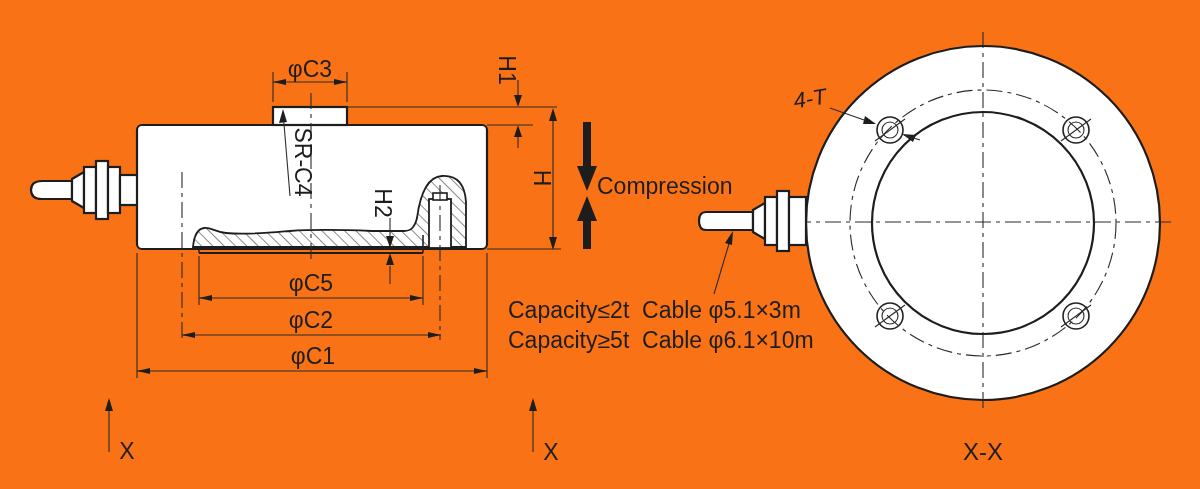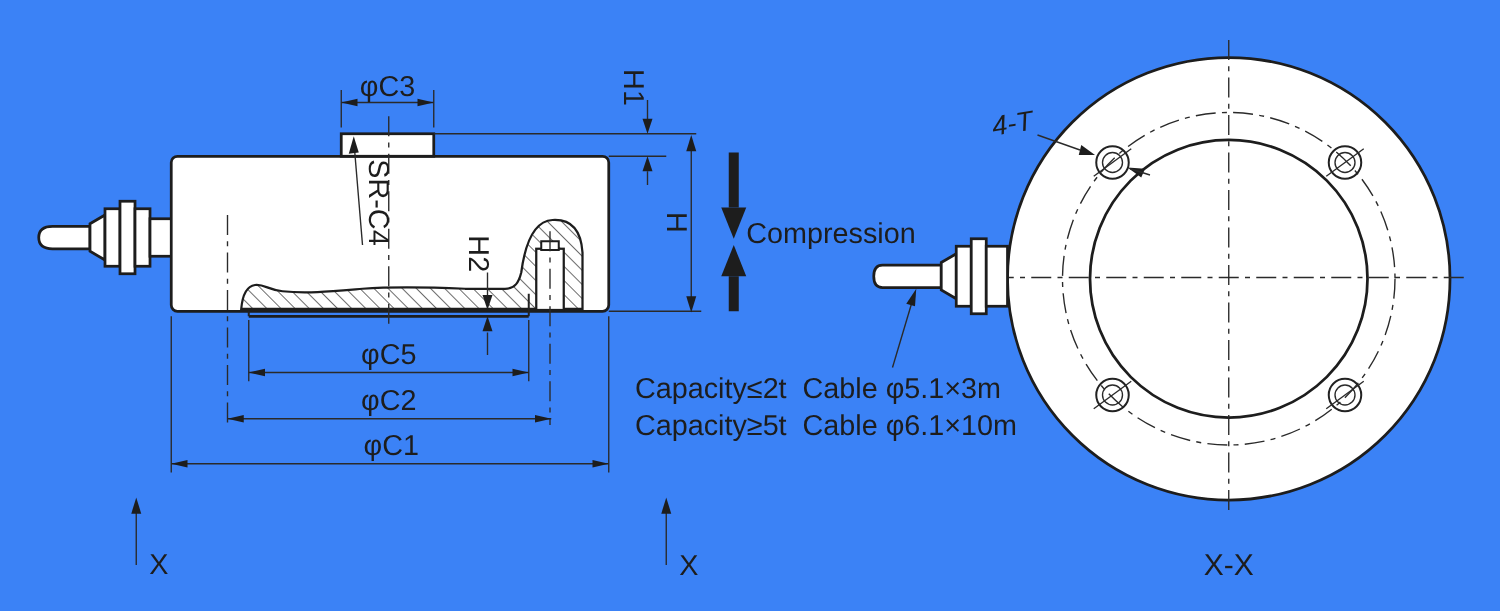--- a/index.html
+++ b/index.html
@@ -1,16 +1,16 @@
 <!DOCTYPE html>
 <html><head>
 <meta charset="utf-8">
 <style>
   html,body{margin:0;padding:0;background:#ffffff;}
-  .canvas{position:relative;width:1200px;height:489px;background:#3b82f6;overflow:hidden;}
+  .canvas{position:relative;width:1200px;height:489px;background:#f97316;overflow:hidden;}
   svg{display:block;}
   svg text{font-family:"Liberation Sans","DejaVu Sans",sans-serif;fill:#1d1d1d;white-space:pre;}
   .t-dim{font-size:23px;}
   .t-note{font-size:23px;}
   .t-big{font-size:24px;}
   .t-callout{font-size:22px;font-style:italic;}
   .ln{stroke:#1d1d1d;stroke-width:2.2;fill:none;}
   .lnf{stroke:#1d1d1d;stroke-width:2.2;fill:#ffffff;}
   .tn{stroke:#2a2a2a;stroke-width:1.1;fill:none;}
   .md{stroke:#222222;stroke-width:1.6;fill:none;}

